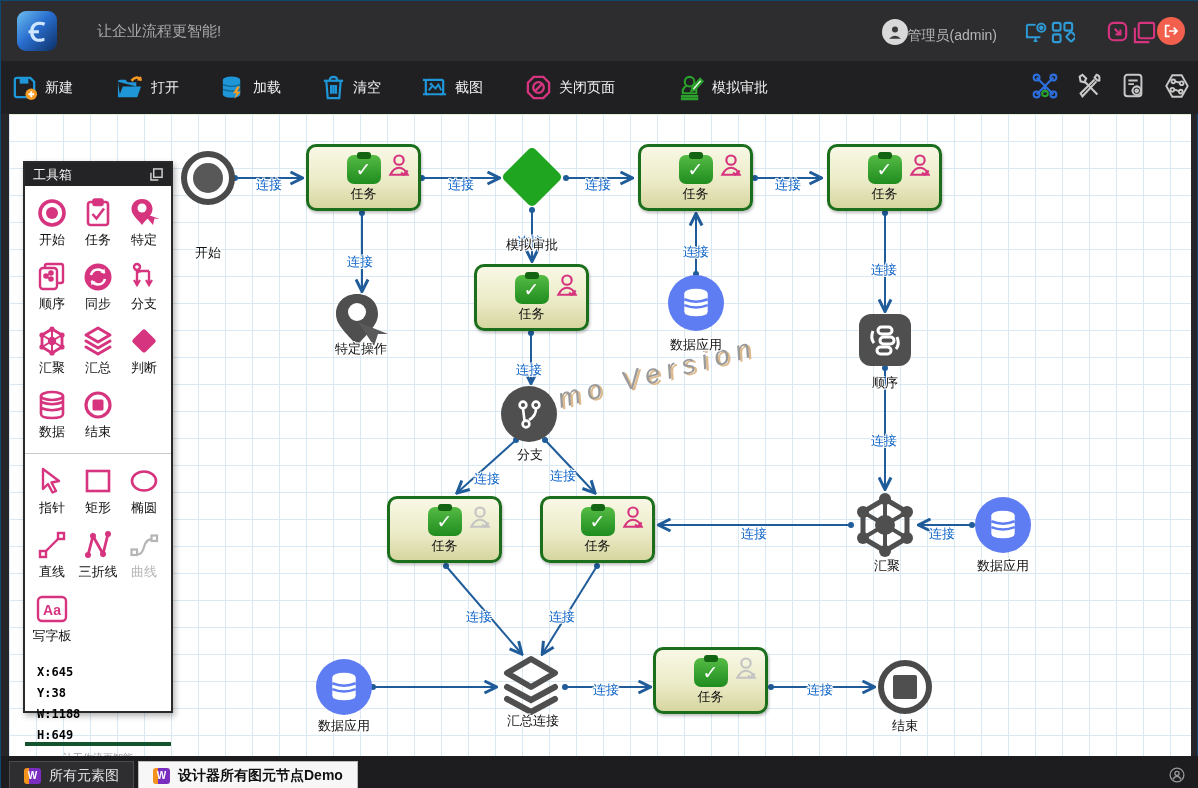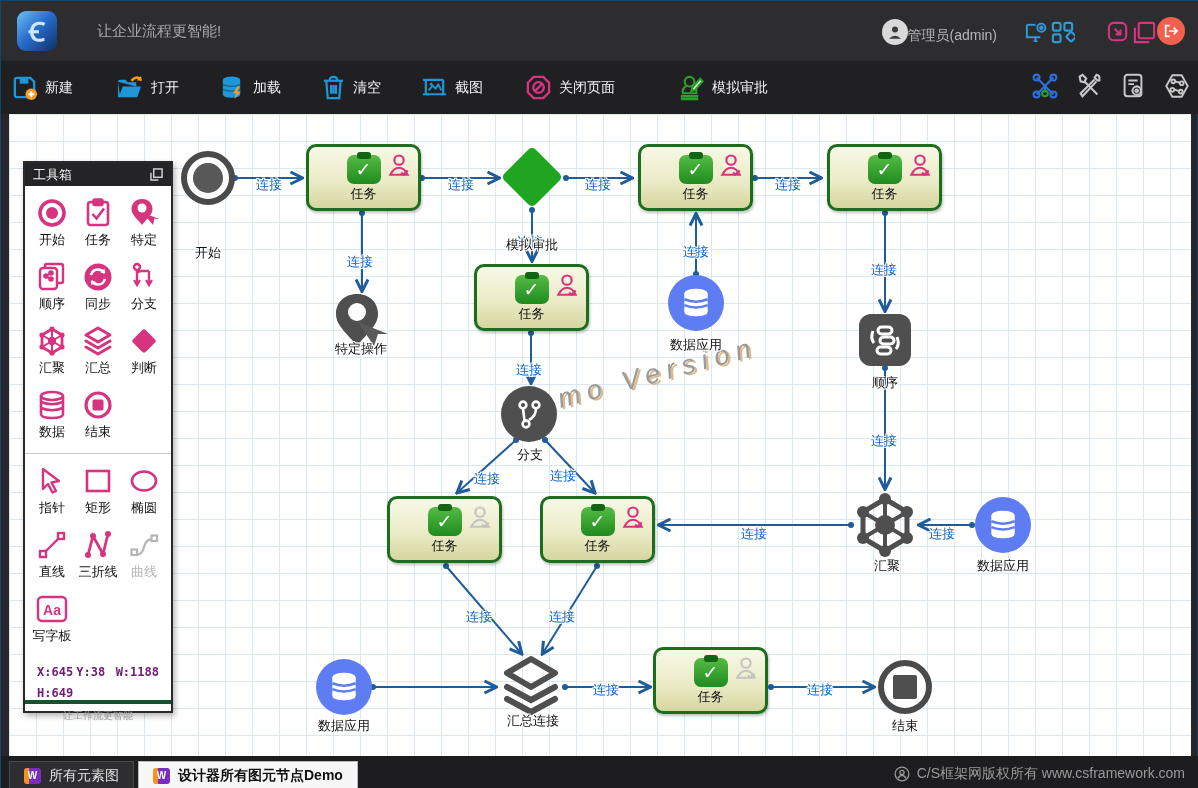--- a/index.html
+++ b/index.html
@@ -61,21 +61,21 @@
   
   .toolbox { position:absolute; left:22px; top:160px; width:150px; height:552px; background:#fff; border:2px solid #2a2a2a; box-shadow:2px 3px 6px rgba(0,0,0,.3); display:flex; flex-direction:column; }
   .tbx-title { height:23px; background:#242426; color:#f2f2f2; font-size:13px; display:flex; align-items:center; padding:0 8px; flex:none; }
   .tbx-restore { margin-left:auto; }
   .tbx-grid { display:grid; grid-template-columns:repeat(3,1fr); row-gap:13px; padding:12px 4px 10px; }
   .tbx-item { display:flex; flex-direction:column; align-items:center; gap:3px; }
   .tbx-item svg { display:block; }
   .tbx-label { font-size:13px; color:#111; }
   .tbx-label.dis { color:#b5b5b5; }
   .tbx-div { border-top:1px solid #c9c9c9; margin:2px 0 0; }
-  .tbx-coords { padding:10px 12px 0; font-family:"DejaVu Sans Mono","Liberation Mono",monospace; font-size:12px; font-weight:bold; color:#701a75; display:grid; grid-template-columns:1fr 1fr 1fr; row-gap:7px; }
+  .tbx-coords { padding:10px 12px 0; font-family:"DejaVu Sans Mono","Liberation Mono",monospace; font-size:12px; font-weight:bold; color:#000000; display:grid; grid-template-columns:1fr; row-gap:7px; }
   .tbx-footer { margin-top:auto; border-top:4px solid #14532d; color:#9a9a9a; font-size:10px; text-align:center; padding:5px 0 6px; }
 
   
   .statusbar { position:absolute; left:0; top:755px; width:1198px; height:33px; background:#1d1d1f; display:flex; align-items:flex-end; }
   .tab { height:28px; display:flex; align-items:center; gap:8px; padding:0 14px; font-size:14px; }
   .tab.inactive { background:#2e2e30; color:#e2e2e2; border:1px solid #4a4a4a; border-bottom:none; margin-left:8px; }
   .tab.active { background:#f7f7f7; color:#101010; font-weight:bold; border:1px solid #bbb; border-bottom:none; margin-left:4px; }
   .w-icon { width:17px; height:16px; border-radius:3px; background:linear-gradient(90deg,#f5921e 0 32%,#7a2dbf 32% 100%); color:#fff; font-size:10px; font-weight:bold; display:flex; align-items:center; justify-content:center; }
   .copyright { margin-left:auto; display:flex; align-items:center; gap:7px; color:#9a9a9a; font-size:14px; padding:0 14px 6px 0; }
 </style>
@@ -667,17 +667,16 @@
     <div class="tab active">
       <span class="w-icon">W</span>
       <span>设计器所有图元节点Demo</span>
     </div>
     <div class="copyright">
       <svg width="16" height="16" viewBox="0 0 20 20" fill="none" stroke="#9a9a9a" stroke-width="1.6">
           <circle cx="10" cy="10" r="8.6"></circle>
           <circle cx="10" cy="8" r="2.6"></circle>
           <path d="M5 15.5 Q7 11.8 10 11.8 Q13 11.8 15 15.5"></path>
         </svg>
-      <span>C/S框架网版权所有 www.csframework.com</span>
     </div>
   </div>
 
 </div>
 
 </body></html>

